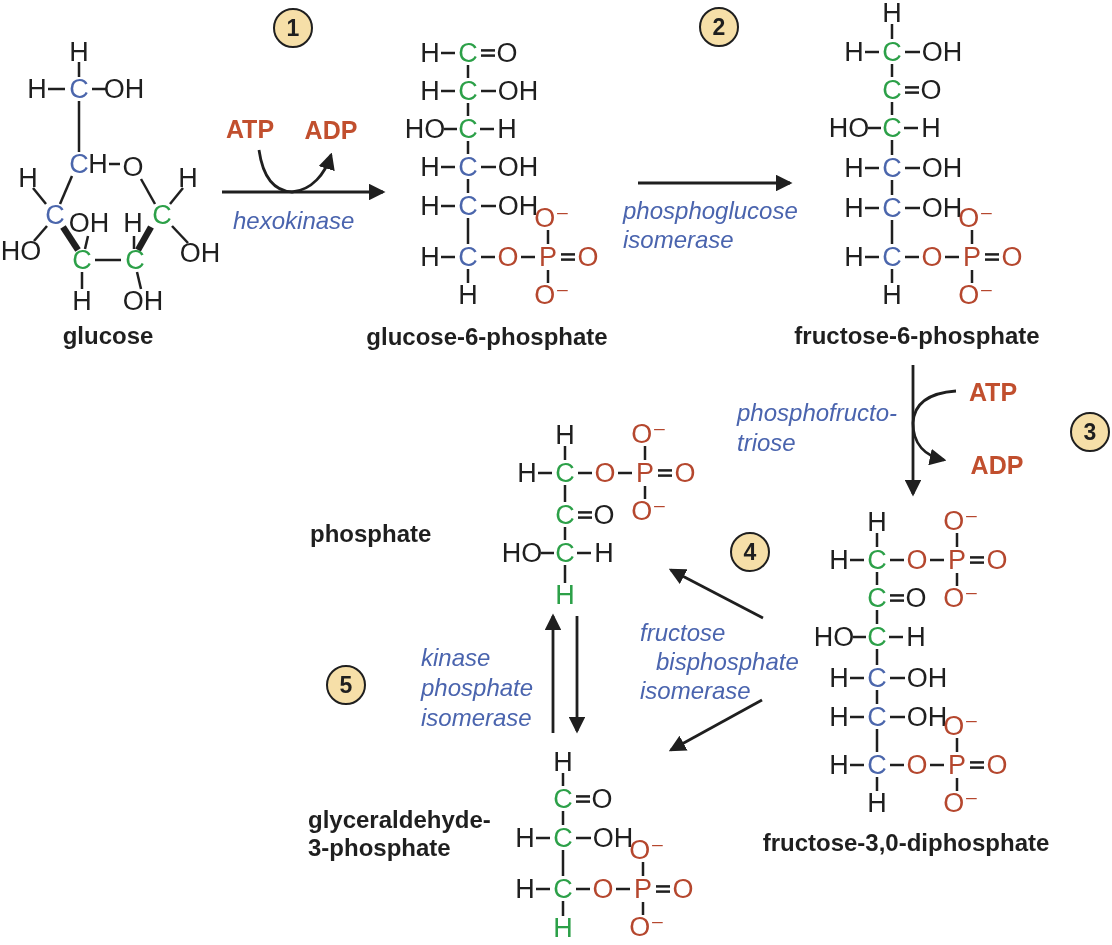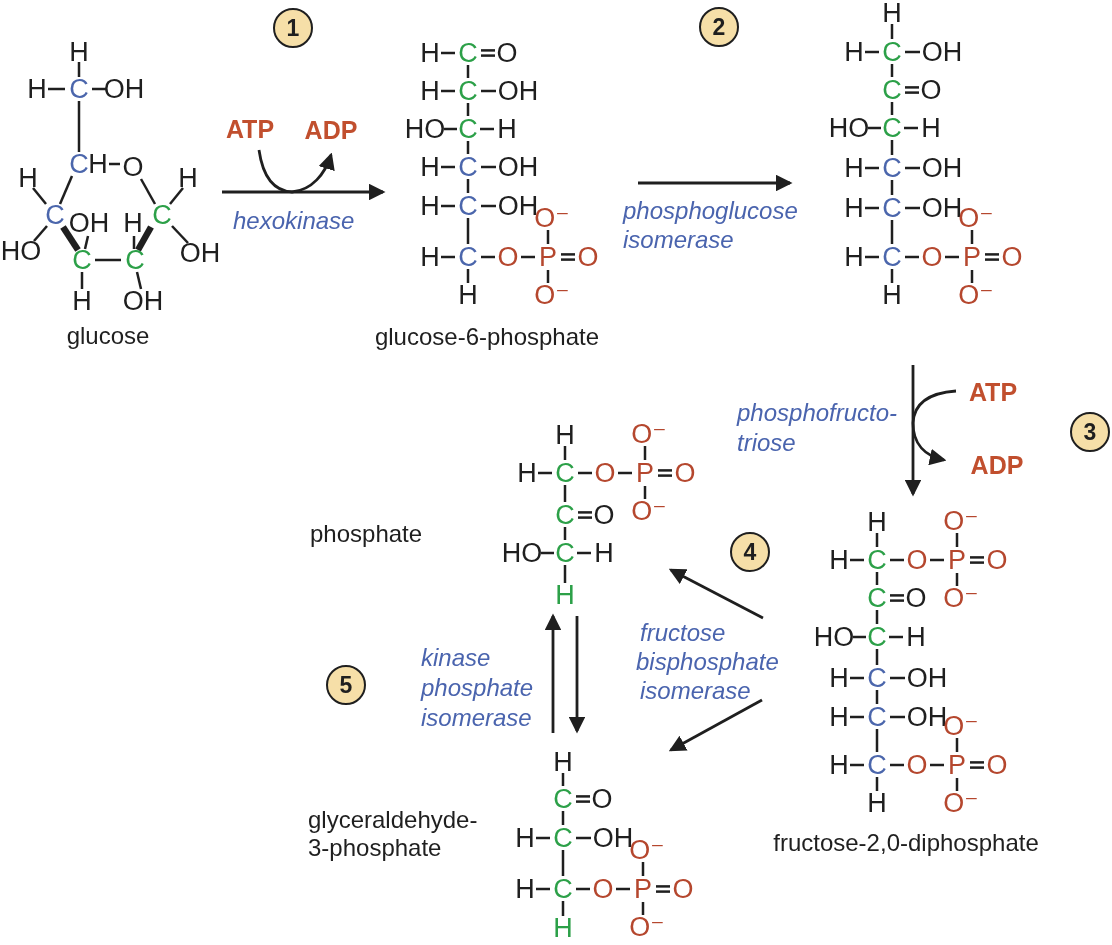--- a/index.html
+++ b/index.html
@@ -1,21 +1,21 @@
 <!DOCTYPE html>
 <html><head>
 <meta charset="utf-8">
 <style>
   html,body{margin:0;padding:0;background:#ffffff;}
   body{width:1112px;height:945px;font-family:"Liberation Sans","DejaVu Sans",sans-serif;}
   #diagram{position:relative;width:1112px;height:945px;overflow:hidden;background:#ffffff;}
   #bond-layer{position:absolute;left:0;top:0;width:1112px;height:945px;}
   .atom{position:absolute;transform:translate(-50%,-50%);font-size:27px;line-height:1;white-space:nowrap;}
   .k{color:#1f1f1f;} .b{color:#4b66ac;} .g{color:#2ca048;} .r{color:#b5472e;}
-  .cap{position:absolute;font-size:24px;color:#1f1f1f;line-height:1;white-space:nowrap;}
+  .cap{position:absolute;font-size:24px;color:#1f1f1f;line-height:1;white-space:nowrap;font-weight:bold;}
   .ctr{transform:translate(-50%,-50%);}
   .lft{transform:translate(0,-50%);}
   .enz{position:absolute;font-size:24px;font-style:italic;color:#4a64ae;line-height:1;white-space:nowrap;transform:translate(0,-50%);}
   .cof{position:absolute;font-size:25px;font-weight:bold;color:#c14f2e;line-height:1;white-space:nowrap;transform:translate(-50%,-50%);}
   .badge{position:absolute;width:40px;height:40px;box-sizing:border-box;border-radius:50%;
          background:#f6dfa8;border:2.5px solid #1f1f1f;color:#1f1f1f;font-size:23px;font-weight:bold;
          display:flex;align-items:center;justify-content:center;transform:translate(-50%,-50%);}
 </style>
 </head>
 <body>
@@ -325,26 +325,27 @@
   <span class="cof" style="left:331px;top:130px">ADP</span>
   <span class="cof" style="left:993px;top:392px">ATP</span>
   <span class="cof" style="left:997px;top:465px">ADP</span>
 
   <span class="enz" style="left:233px;top:221px">hexokinase</span>
   <span class="enz" style="left:623px;top:211px">phosphoglucose</span>
   <span class="enz" style="left:623px;top:240px">isomerase</span>
   <span class="enz" style="left:737px;top:413px">phosphofructo-</span>
   <span class="enz" style="left:737px;top:443px">triose</span>
   <span class="enz" style="left:640px;top:633px">fructose</span>
-  <span class="enz" style="left:636px;top:662px">bisphosphate</span>
+  <span class="enz" style="left:656px;top:662px">bisphosphate</span>
   <span class="enz" style="left:640px;top:691px">isomerase</span>
   <span class="enz" style="left:421px;top:658px">kinase</span>
   <span class="enz" style="left:421px;top:688px">phosphate</span>
   <span class="enz" style="left:421px;top:718px">isomerase</span>
 
   <span class="cap ctr" style="left:108px;top:336px">glucose</span>
   <span class="cap ctr" style="left:487px;top:337px">glucose-6-phosphate</span>
-  <span class="cap ctr" style="left:906px;top:843px">fructose-2,0-diphosphate</span>
+  <span class="cap ctr" style="left:917px;top:336px">fructose-6-phosphate</span>
+  <span class="cap ctr" style="left:906px;top:843px">fructose-3,0-diphosphate</span>
   <span class="cap lft" style="left:310px;top:534px">phosphate</span>
   <span class="cap lft" style="left:308px;top:820px">glyceraldehyde-</span>
   <span class="cap lft" style="left:308px;top:848px">3-phosphate</span>
 
 </div>
 
 </body></html>

